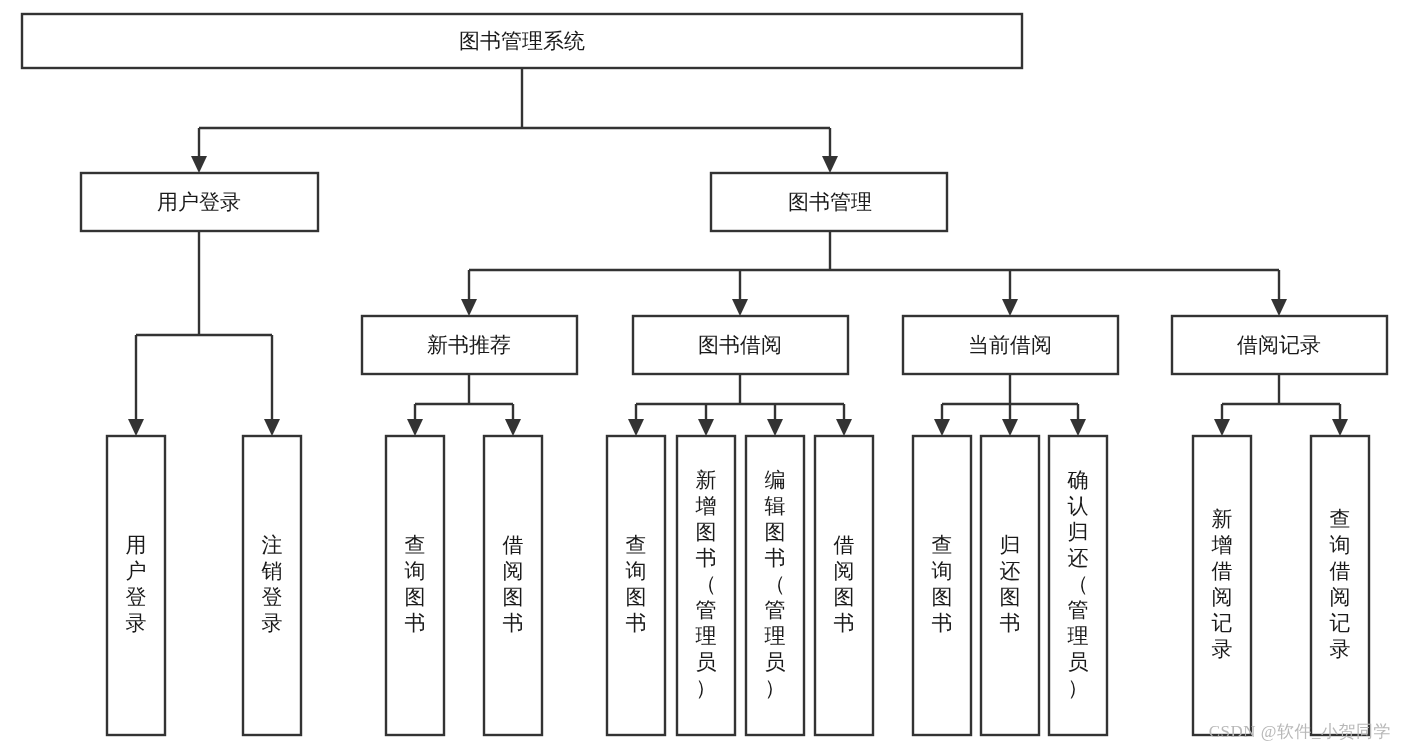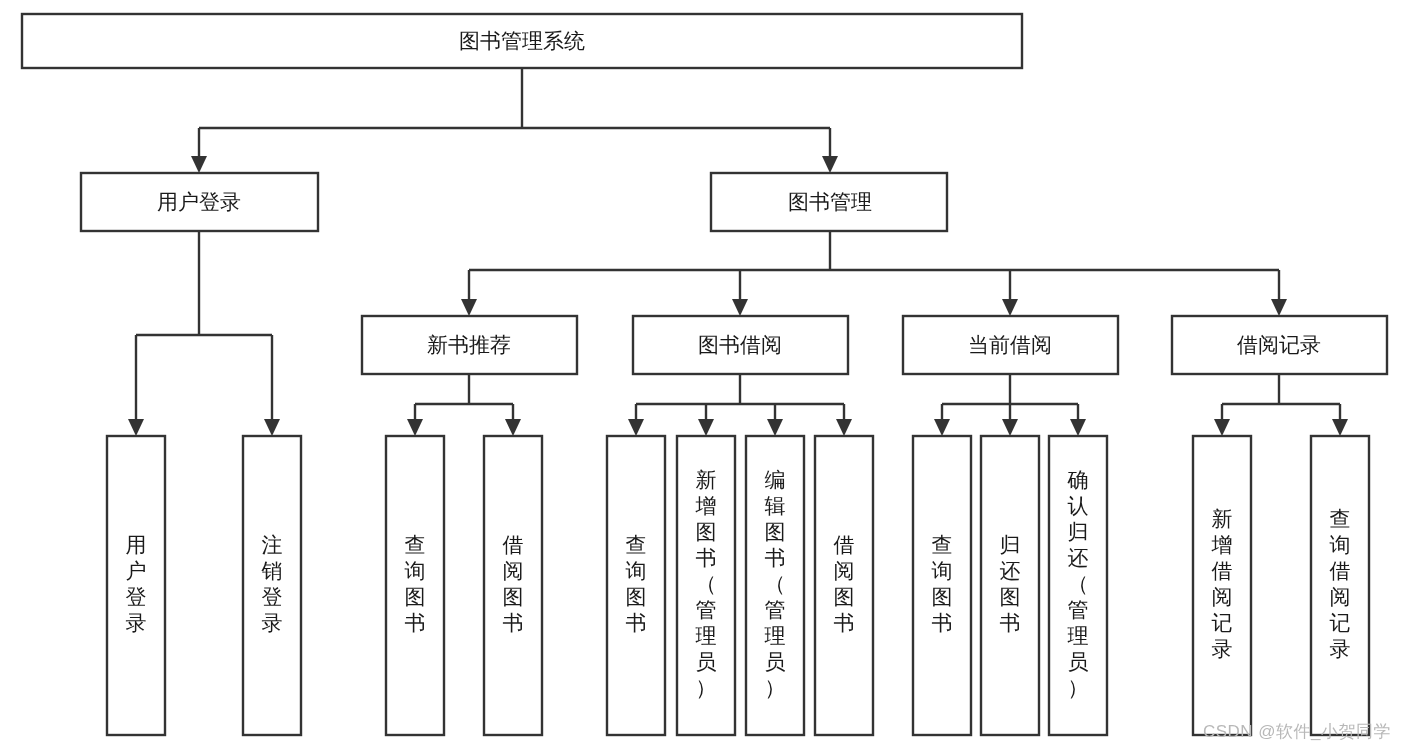--- a/index.html
+++ b/index.html
@@ -53,21 +53,21 @@
     font-family: "DejaVu Sans", "Liberation Sans", sans-serif;
     font-size: 21px;
     fill: #1a1a1a;
     text-anchor: middle;
     white-space: pre;
   }
   .watermark {
     position: absolute;
     right: 14px;
     bottom: 4px;
-    font-family: Liberation Sans, sans-serif;
+    font-family: Liberation Serif, serif;
     font-size: 17px;
     color: #b8b8b8;
     letter-spacing: 0.5px;
     user-select: none;
     pointer-events: none;
     white-space: pre;
   }
 </style>
 </head>
 <body>

